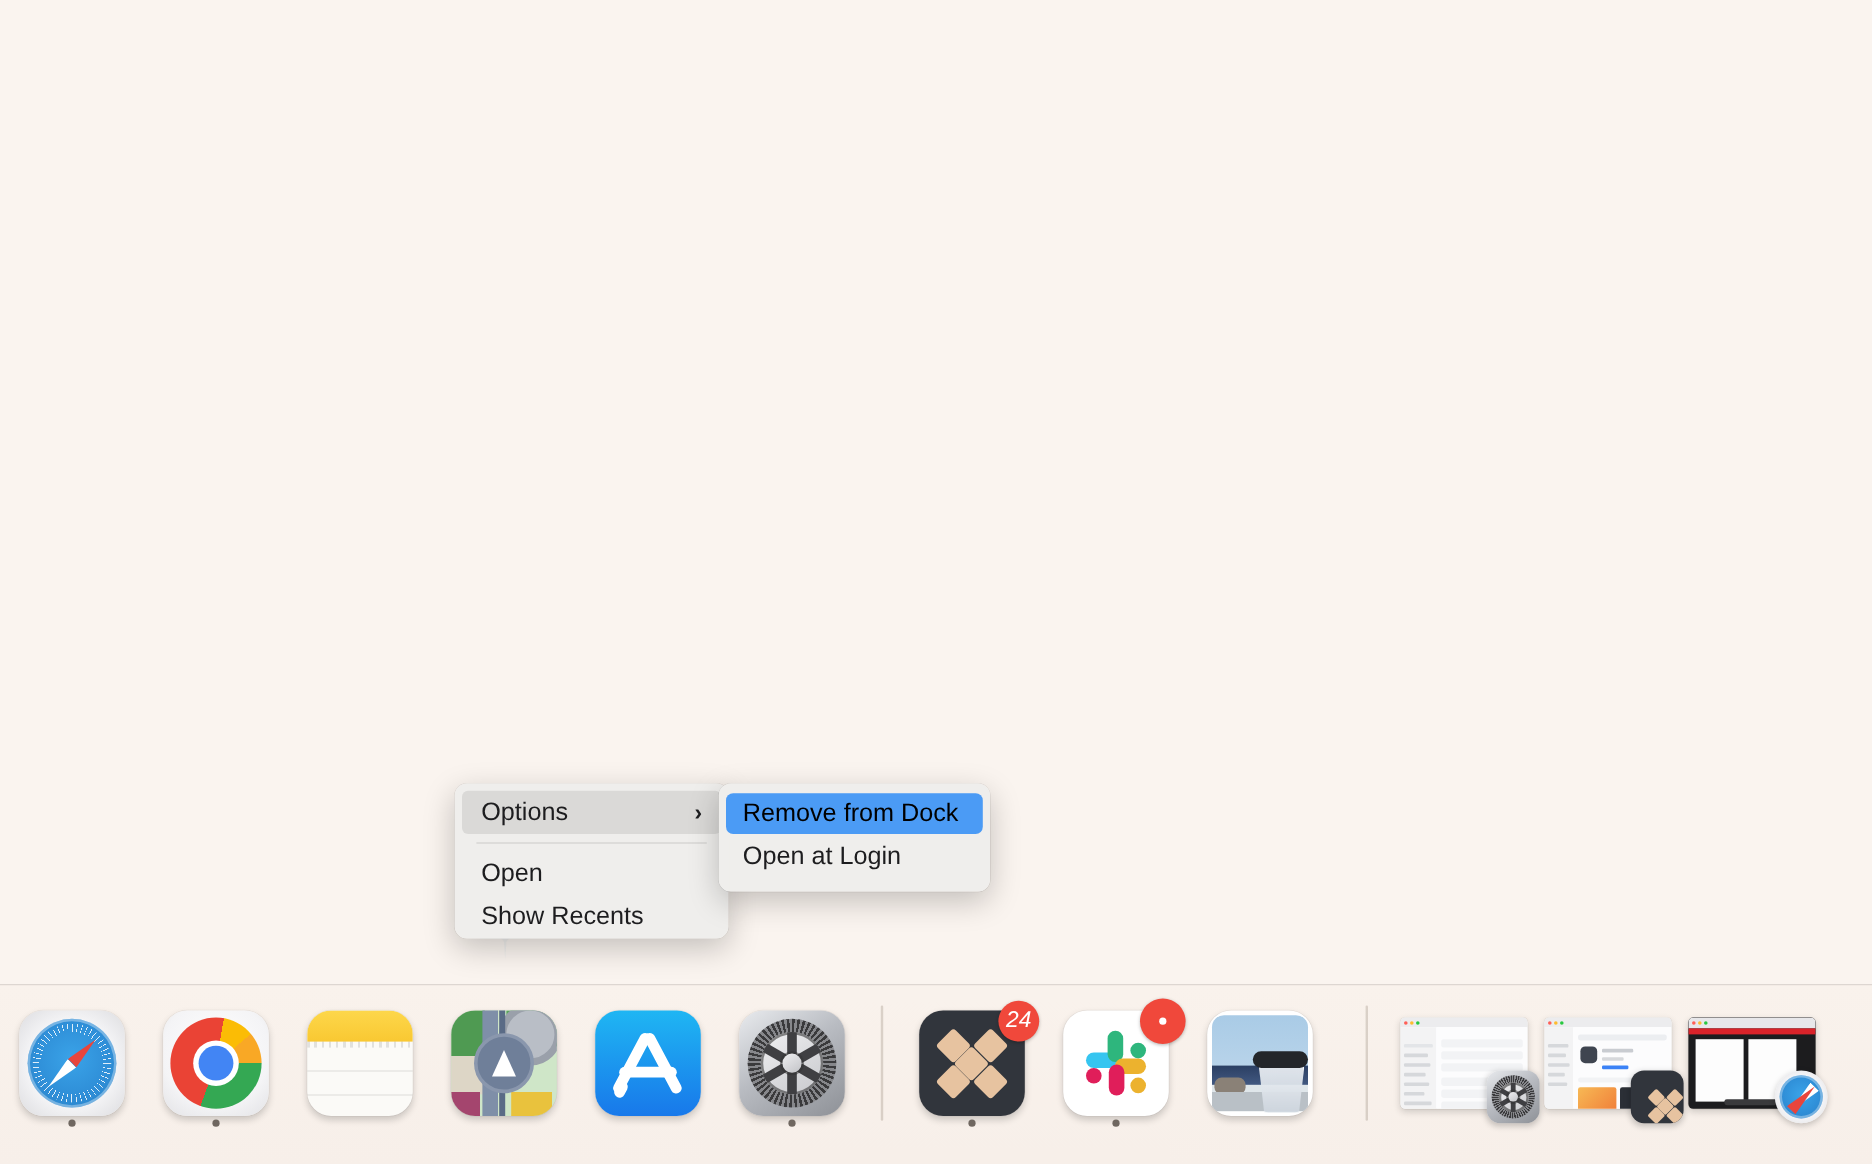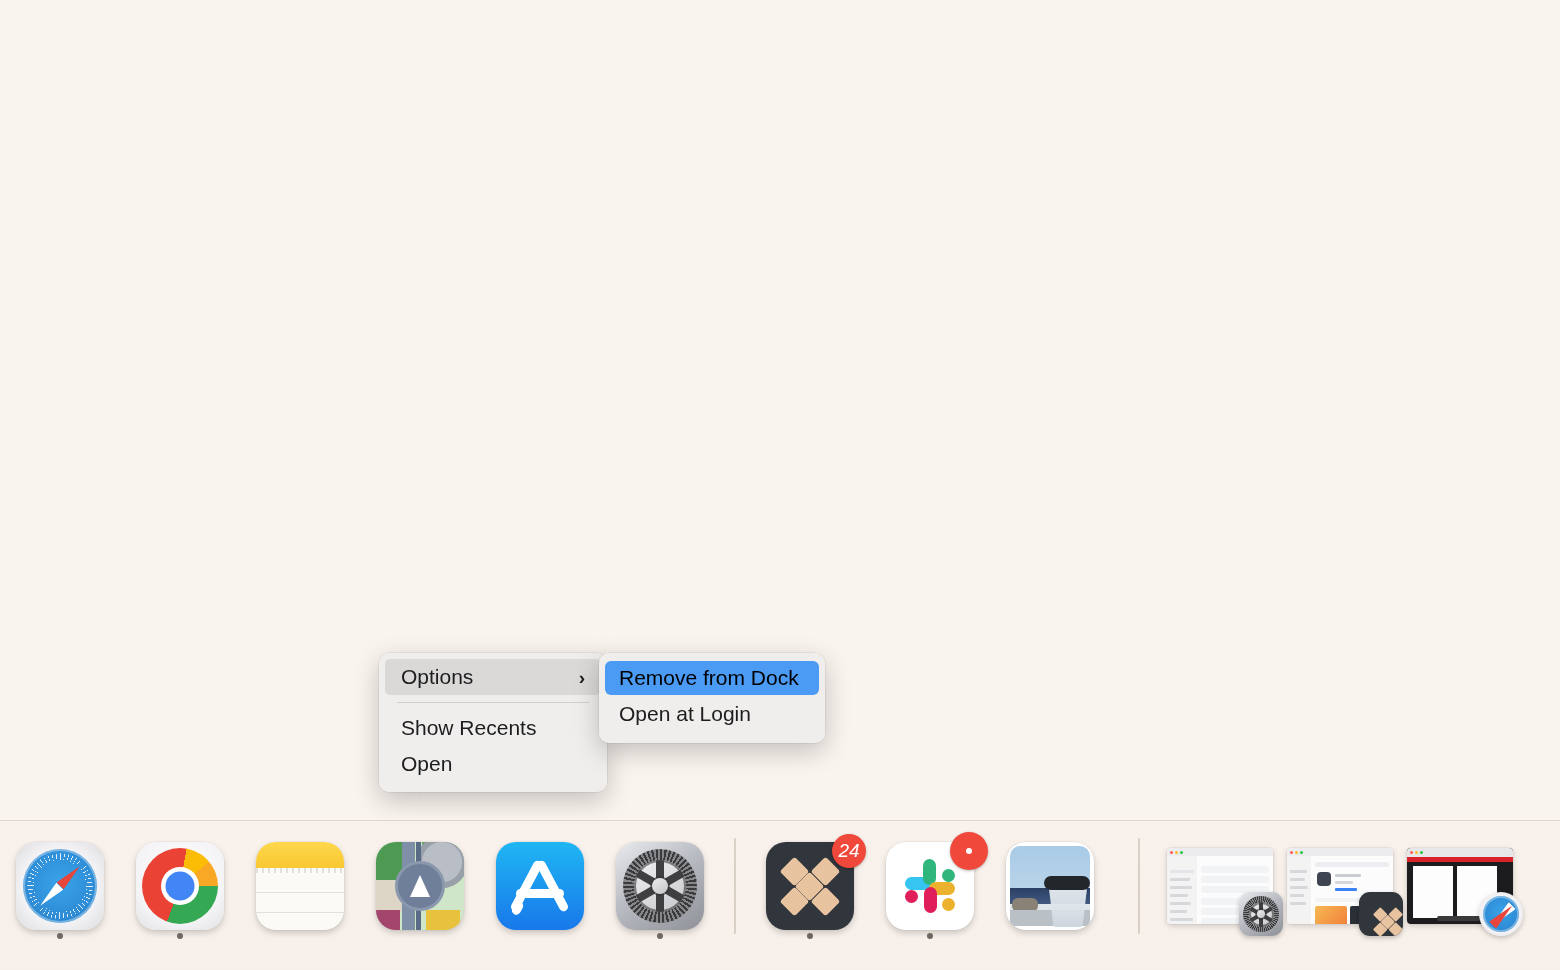--- a/index.html
+++ b/index.html
@@ -425,21 +425,21 @@
 
   
   #ctx-menu {
     position: absolute;
     left: 379px;
     top: 653px;
     width: 228px;
     background: rgba(239,238,236,0.98);
     border-radius: 10px;
     box-shadow: 0 8px 26px rgba(0,0,0,0.22), 0 0 0 0.5px rgba(0,0,0,0.10);
-    padding: 6px 0 10px 0;
+    padding: 6px 0 0 0;
     z-index: 40;
   }
   #ctx-tail {
     position: absolute;
     left: 400px;
     top: 780px;
     width: 42px;
     height: 24px;
     z-index: 39;
   }
@@ -759,23 +759,23 @@
   <path d="M0,0 L42,0 L42,2 L26,2 C24,2 23,3 22,5 L21,20 L20,5 C19,3 18,2 16,2 L0,2 Z" fill="rgba(239,238,236,0.98)"></path>
 </svg>
 
 <div id="ctx-menu">
   <div class="menu-item hl-gray">
     <span>Options</span>
     <span class="chev">›</span>
   </div>
   <div class="menu-sep"></div>
   <div class="menu-item">
-    <span>Show Recents</span>
+    <span>Open</span>
   </div>
   <div class="menu-item">
-    <span>Open</span>
+    <span>Show Recents</span>
   </div>
 </div>
 
 <div id="submenu">
   <div class="sub-item hl-blue">Remove from Dock</div>
   <div class="sub-item">Open at Login</div>
 </div>
 
 </body></html>

